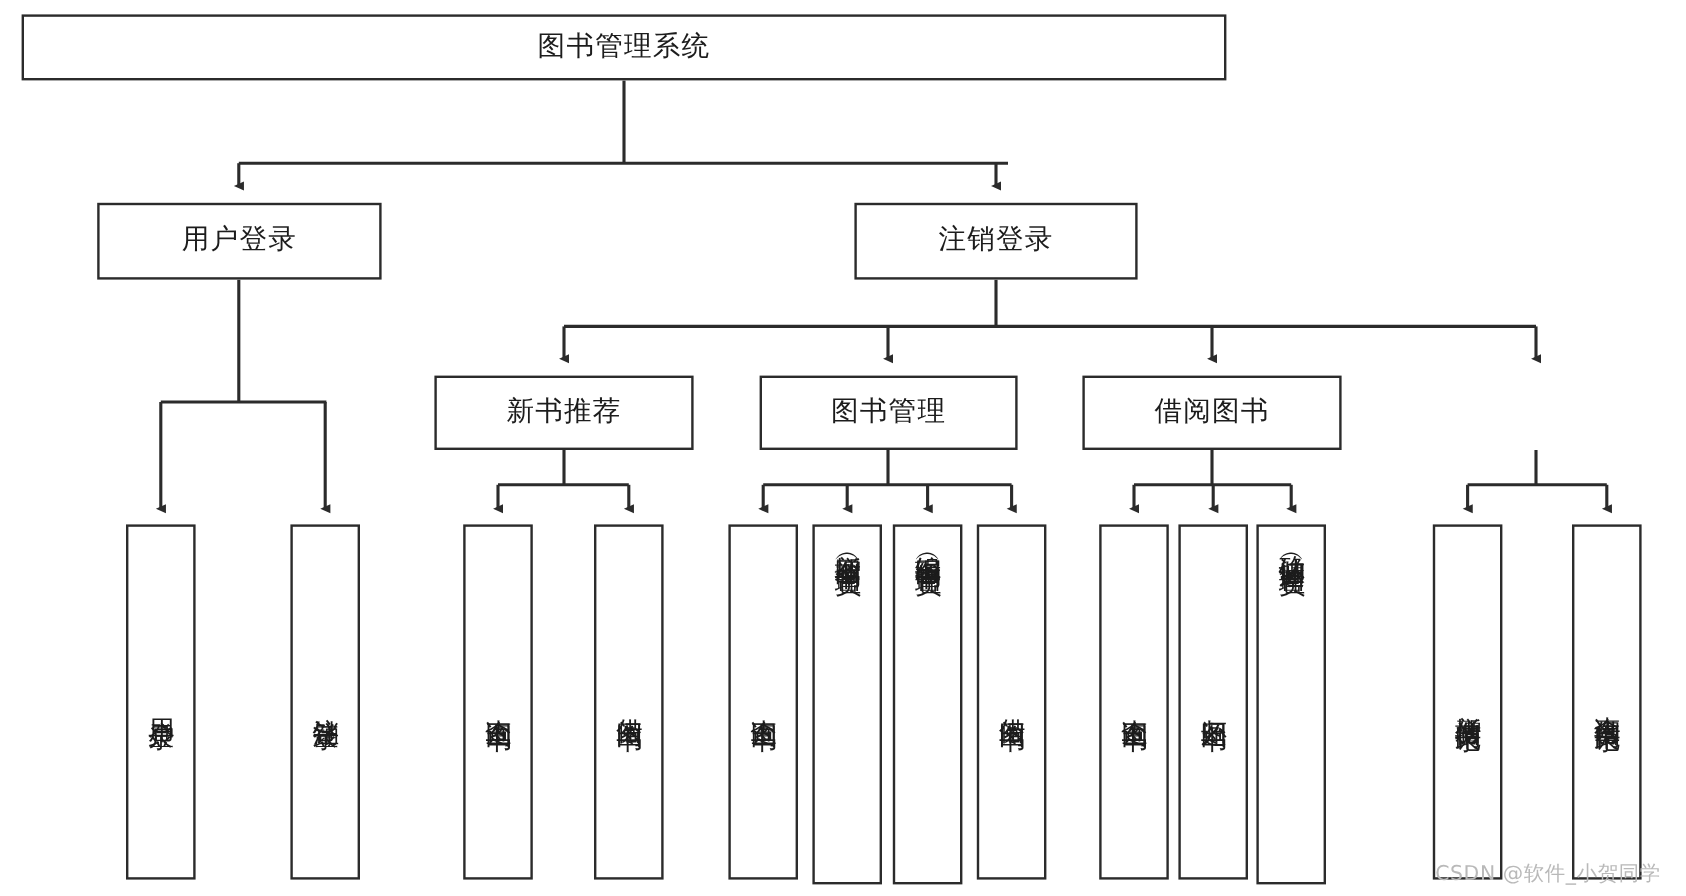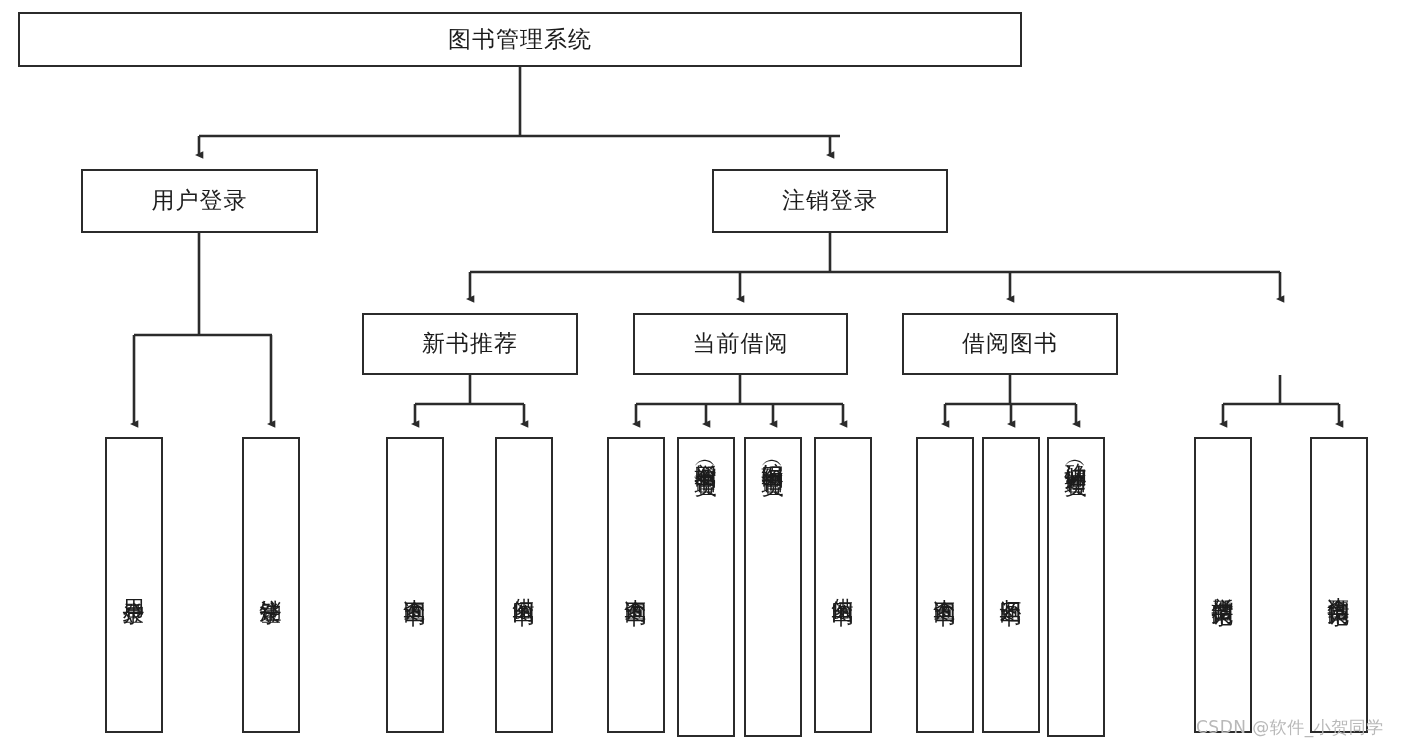--- a/index.html
+++ b/index.html
@@ -136,21 +136,21 @@
     <span class="node-label-h">用户登录</span>
   </div>
   <div class="node-box" style="left:712px; top:169px; width:236px; height:64px;">
     <span class="node-label-h">注销登录</span>
   </div>
 
   <div class="node-box" style="left:362px; top:313px; width:216px; height:62px;justify-content:center;">
     <span class="node-label-h">新书推荐</span>
   </div>
   <div class="node-box" style="left:633px; top:313px; width:215px; height:62px;">
-    <span class="node-label-h">当前借阅</span>
+    <span class="node-label-h">图书管理</span>
   </div>
   <div class="node-box" style="left:902px; top:313px; width:216px; height:62px;">
     <span class="node-label-h">借阅图书</span>
   </div>
 
   <div class="node-box leaf-box center-v" style="left:105px; top:437px; width:58px; height:296px;">
     <span class="node-label-v">用户登录</span>
   </div>
   <div class="node-box leaf-box center-v" style="left:242px; top:437px; width:58px; height:296px;">
     <span class="node-label-v">注销登录</span>

